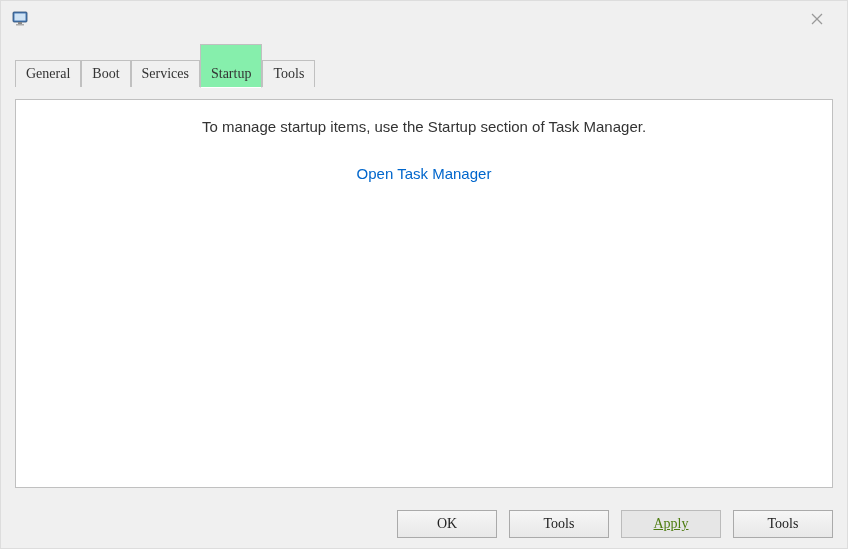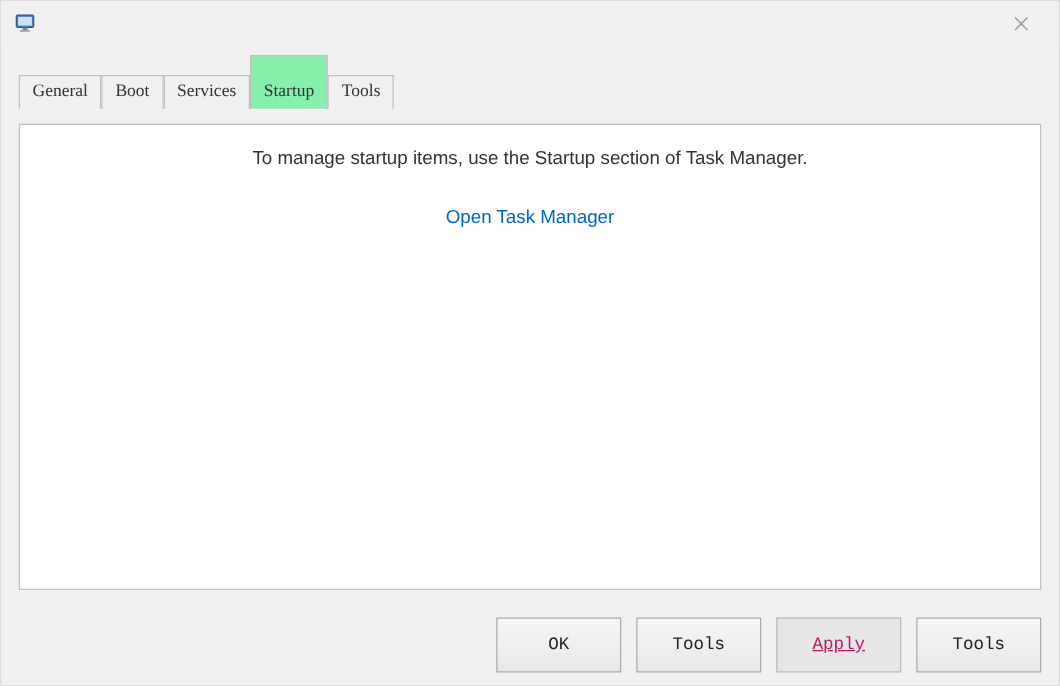--- a/index.html
+++ b/index.html
@@ -100,30 +100,30 @@
       font-size: 15px;
     }
     .button-row {
       display: flex;
       justify-content: flex-end;
       gap: 12px;
       padding: 10px 14px 10px 14px;
     }
     .btn {
       min-width: 100px;
-      height: 44px;
+      height: 28px;
       border: 1px solid #aaa;
       background: linear-gradient(#f6f6f6, #e8e8e8);
-      font-family: Liberation Mono, monospace;
+      font-family: Liberation Serif, serif;
       font-size: 14px;
       color: #222;
       cursor: pointer;
     }
     .btn.disabled {
-      color: #be185d;
+      color: #4d7c0f;
       background: #e6e6e6;
       cursor: default;
       border-color: #bbb;
     }
     .btn.disabled .accel {
       text-decoration: underline;
     }
     .monitor-icon-svg {
       display: block;
     }

